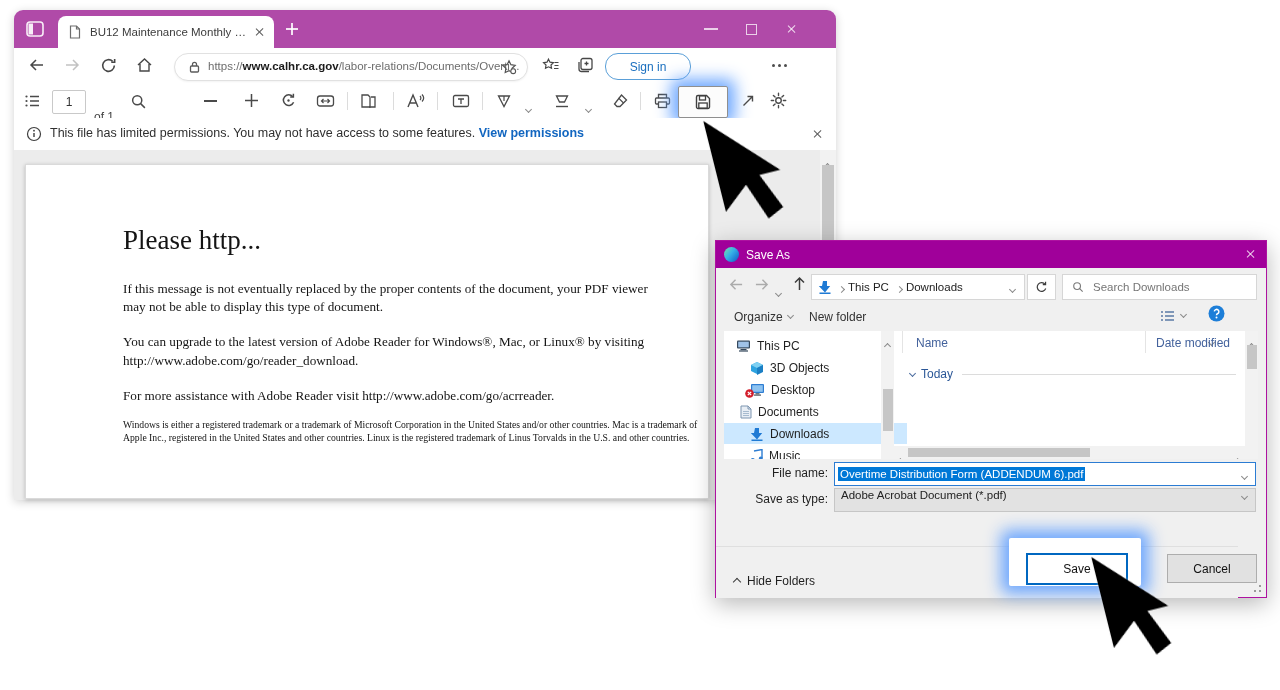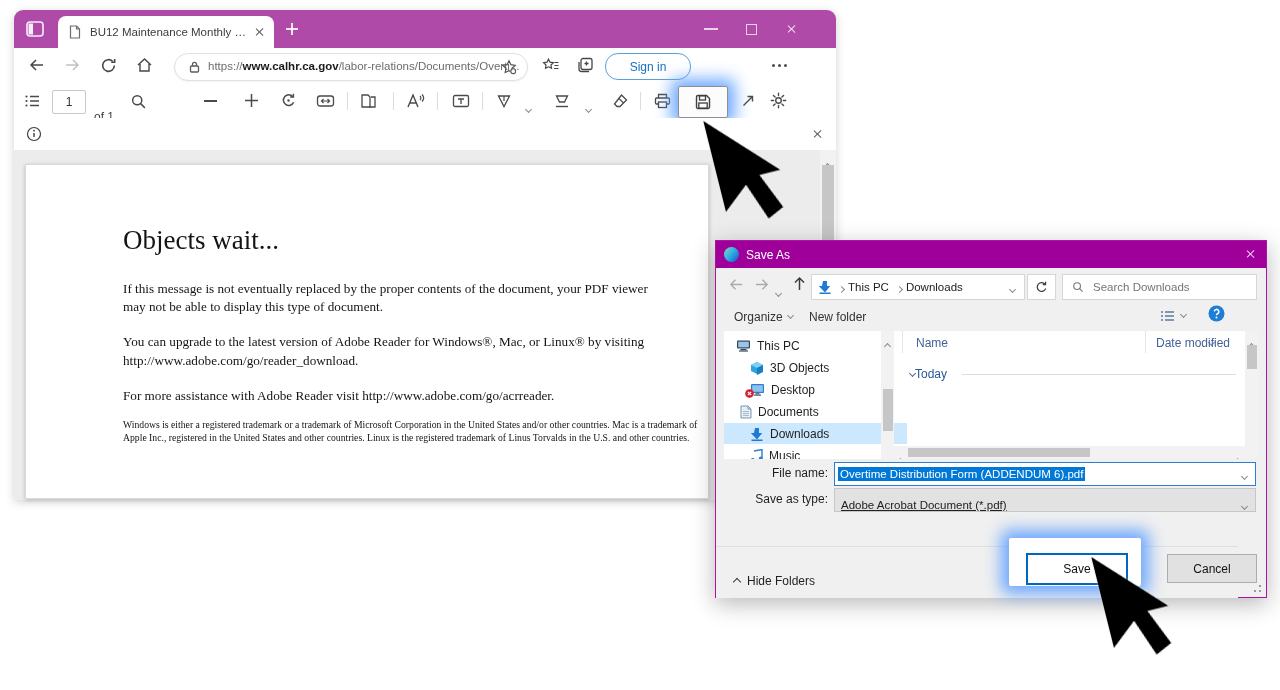--- a/index.html
+++ b/index.html
@@ -74,21 +74,21 @@
   #mainarea{left:8px;top:90px;width:534px;height:128px;background:#fff;overflow:hidden;}
   .sideitem{position:absolute;height:21px;display:flex;align-items:center;gap:6px;font-size:12px;color:#1f1f1f;width:157px;}
   .sideitem.sel{background:#cce8ff;}
   .hdrtext{font-size:12px;color:#43629c;}
   .groupline{height:1px;background:#dcdcdc;}
   .grouptext{font-size:12px;color:#2b5797;}
   .lbl{font-size:12px;color:#1f1f1f;}
   #fninput{left:118px;top:221px;width:420px;height:22px;background:#fff;border:1px solid #2b7cd3;display:flex;align-items:center;}
   .fnsel{background:#0078d7;color:#fff;font-size:11.5px;padding:1px 2px;margin-left:3px;white-space:nowrap;}
   #ftype{left:118px;top:247px;width:420px;height:22px;background:#e2e2e2;border:1px solid #c6c6c6;
-         display:flex;align-items:flex-end;font-size:11.5px;color:#222;text-decoration:underline;}
+         display:flex;align-items:flex-start;font-size:11.5px;color:#222;}
   #dlgbottom{left:0;top:305px;width:522px;height:51px;background:#f0f0f0;border-top:1px solid #dfdfdf;}
   #glowpanel{left:293px;top:297px;width:132px;height:48px;background:#fff;border-radius:2px;
              box-shadow:0 0 16px 8px rgba(96,160,255,.9);}
   #savebtn{left:17px;top:15px;width:98px;height:28px;background:#fff;border:2px solid #0067c0;
            display:flex;align-items:center;justify-content:center;font-size:12px;color:#111;}
   #cancelbtn{left:451px;top:313px;width:88px;height:27px;background:#e1e1e1;border:1px solid #adadad;
              display:flex;align-items:center;justify-content:center;font-size:12px;color:#111;}
   .grip i{position:absolute;width:2px;height:2px;background:#9a9a9a;}
   .cursor{filter:drop-shadow(0 0 1px rgba(255,255,255,.6));}
 </style>
@@ -292,26 +292,27 @@
   </div>
 
   <div id="infobar" class="abs">
     <div class="abs" style="left:12px;top:8px;">
       <svg width="16" height="16" viewBox="0 0 16 16">
             <circle cx="8" cy="8" r="6.5" fill="none" stroke="#3f3f3f" stroke-width="1.2"></circle>
             <path d="M8 7v4" stroke="#3f3f3f" stroke-width="1.4"></path>
             <circle cx="8" cy="4.7" r=".9" fill="#3f3f3f"></circle>
           </svg>
     </div>
+    <div class="abs infotext" style="left:36px;top:8px;"><span>This file has limited permissions. You may not have access to some features.</span> <span class="infolink">View permissions</span></div>
     <div class="abs" style="left:798px;top:11px;"><span class="xbars"></span></div>
   </div>
 
   <div id="viewer" class="abs">
     <div id="page" class="abs">
-      <h1>Objects wait...</h1>
+      <h1>Please http...</h1>
       <p class="gap" style="margin-top:24px;">If this message is not eventually replaced by the proper contents of the document, your PDF viewer may not be able to display this type of document.</p>
       <p class="gap">You can upgrade to the latest version of Adobe Reader for Windows®, Mac, or Linux® by visiting  http://www.adobe.com/go/reader_download.</p>
       <p class="gap">For more assistance with Adobe Reader visit  http://www.adobe.com/go/acrreader.</p>
       <p class="fine">Windows is either a registered trademark or a trademark of Microsoft Corporation in the United States and/or other countries. Mac is a trademark of Apple Inc., registered in the United States and other countries. Linux is the registered trademark of Linus Torvalds in the U.S. and other countries.</p>
     </div>
     <div class="abs vscroll" style="left:806px;top:0;width:16px;height:350px;">
       <div class="abs" style="left:5px;top:5px;"><span class="chev s up"></span></div>
       <div class="abs thumb" style="left:2px;top:15px;width:12px;height:288px;"></div>
     </div>
   </div>
@@ -453,21 +454,21 @@
       <div class="abs" style="left:4px;top:4px;"><span class="chev s up"></span></div>
       <div class="abs thumb" style="left:1.5px;top:58px;width:10px;height:42px;"></div>
       <div class="abs" style="left:4px;top:118px;"><span class="chev s"></span></div>
     </div>
 
     <div class="abs hdrtext" style="left:192px;top:5px;">Name</div>
     <div class="abs" style="left:178px;top:0;width:1px;height:22px;background:#e4e4e4;"></div>
     <div class="abs" style="left:421px;top:0;width:1px;height:22px;background:#e4e4e4;"></div>
     <div class="abs" style="left:485px;top:0;"><span class="chev s"></span></div>
     <div class="abs hdrtext" style="left:432px;top:5px;">Date modified</div>
-    <div class="abs" style="left:186px;top:36px;display:flex;align-items:center;gap:0;">
+    <div class="abs" style="left:186px;top:36px;display:flex;align-items:center;gap:6px;">
       <span class="chev s blue" style="margin-top:-2px;"></span>
       <span class="grouptext">Today</span>
     </div>
     <div class="abs groupline" style="left:238px;top:43px;width:274px;"></div>
 
     <div class="abs vscroll" style="left:170px;top:115px;width:351px;height:13px;">
       <div class="abs" style="left:4px;top:4px;"><span class="chev s left"></span></div>
       <div class="abs thumb" style="left:14px;top:2px;width:182px;height:9px;"></div>
       <div class="abs" style="left:341px;top:4px;"><span class="chev s right"></span></div>
     </div>

